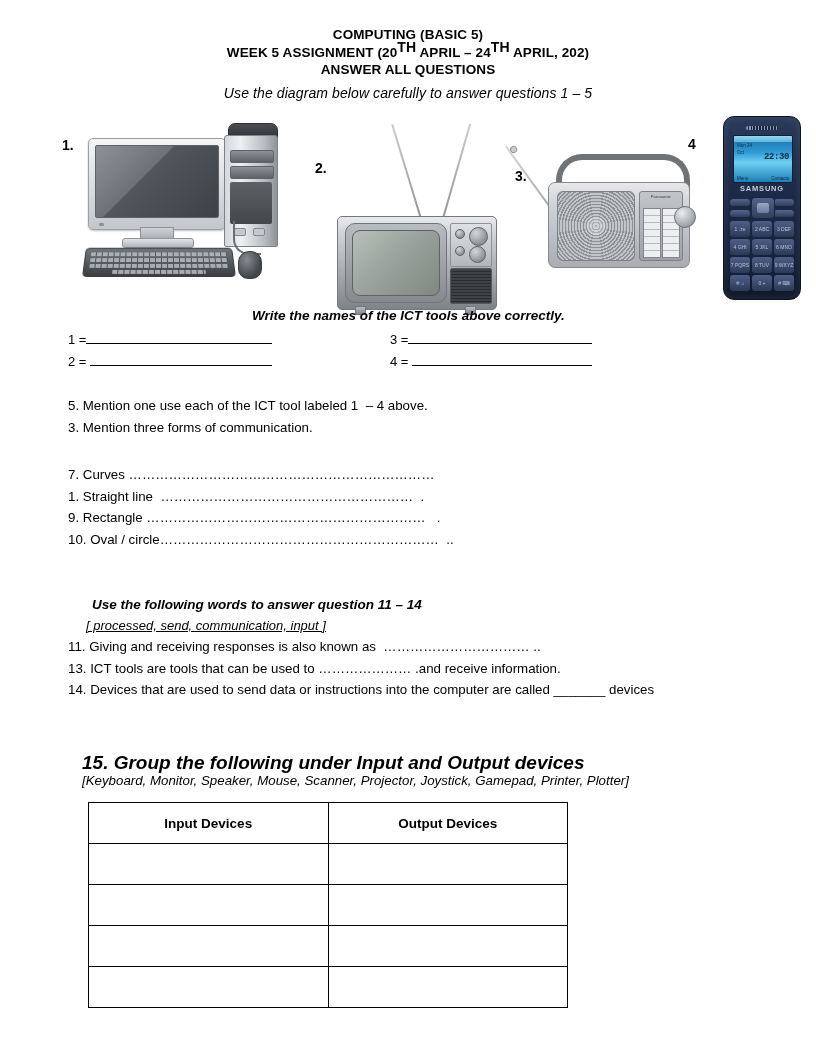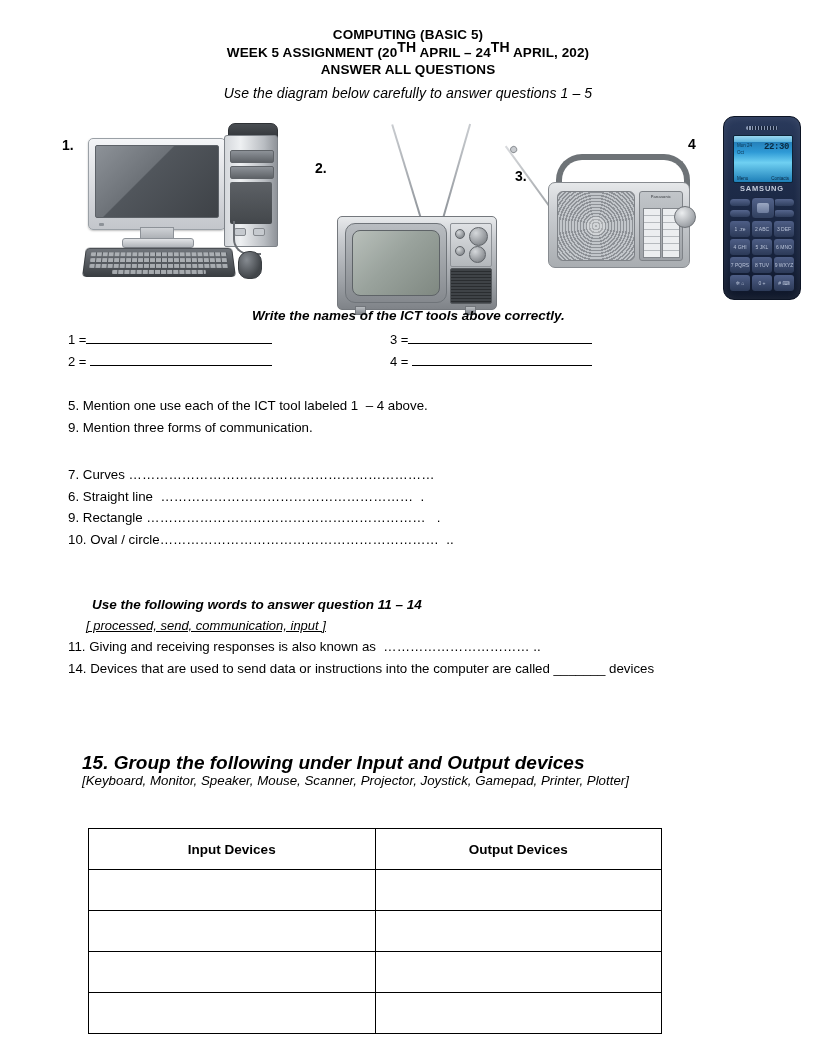--- a/index.html
+++ b/index.html
@@ -243,21 +243,21 @@
     position: absolute; left: 9px; top: 18px; width: 58px; height: 46px;
     background: linear-gradient(180deg,#1f6fa8 0%,#2e9ad6 35%,#6fd0f2 58%,#1e7fb8 100%);
     border: 1px solid #0d2236; border-radius: 2px;
     overflow: hidden;
   }
   .phone-statusbar {
     position: absolute; left: 0; right: 0; top: 0; height: 6px;
     background: linear-gradient(180deg,#9ad6f0,#5cb4dd);
   }
   .phone-clock {
-    position: absolute; right: 3px; top: 6px;
+    position: absolute; right: 3px; top: 16px;
     font-family: "Liberation Mono", monospace; font-size: 9px; font-weight: bold;
     color: #0a2a40; letter-spacing: -.4px;
   }
   .phone-date {
     position: absolute; left: 3px; top: 7px;
     font-size: 4.5px; color: #0d3450; line-height: 1.5;
   }
   .phone-soft {
     position: absolute; bottom: 1px; left: 0; right: 0;
     display: flex; justify-content: space-between; padding: 0 3px;
@@ -315,22 +315,22 @@
   }
   .words-list { font-style: italic; font-size: 13px; text-decoration: underline; }
   .q15-head { font-weight: bold; font-style: italic; font-size: 19px; }
   .q15-words {
     font-style: italic; font-size: 13.3px;
     text-align: justify; width: 700px; line-height: 1.62;
   }
 
   
   .dev-table {
-    position: absolute; left: 88px; top: 828px;
-    width: 574px; border-collapse: collapse;
+    position: absolute; left: 88px; top: 802px;
+    width: 480px; border-collapse: collapse;
   }
   .dev-table td, .dev-table th {
     border: 1px solid #000; height: 40px; padding: 0;
     width: 50%;
   }
   .dev-table th {
     font-size: 13.5px; font-weight: bold; text-align: center;
     vertical-align: middle; height: 40px;
   }
 </style>
@@ -474,38 +474,39 @@
       </div>
       <div class="blank-cell">
         <span class="lbl">4 =</span>
         <span class="blank-line" style="width:180px; margin-left:4px;"></span>
       </div>
     </div>
   </div>
 
   <div class="q-block" style="top:395px;">
     <div class="q-line">5. Mention one use each of the ICT tool labeled 1  – 4 above.</div>
-    <div class="q-line">9. Mention three forms of communication.</div>
+    <div class="q-line">3. Mention three forms of communication.</div>
   </div>
 
   <div class="q-block" style="top:464px;">
     <div class="q-line">7. Curves ……………………………………………………………</div>
-    <div class="q-line">6. Straight line  …………………………………………………  .</div>
+    <div class="q-line">1. Straight line  …………………………………………………  .</div>
     <div class="q-line">9. Rectangle ………………………………………………………   .</div>
     <div class="q-line">10. Oval / circle………………………………………………………  ..</div>
   </div>
 
   <div class="q-block" style="top:594px; left:92px;">
     <div class="sub-head">Use the following words to answer question 11 – 14</div>
   </div>
   <div class="q-block" style="top:615px; left:86px;">
     <div class="words-list">[ processed, send, communication, input ]</div>
   </div>
   <div class="q-block" style="top:636px;">
     <div class="q-line">11. Giving and receiving responses is also known as  …………………………… ..</div>
+    <div class="q-line">13. ICT tools are tools that can be used to ………………… .and receive information.</div>
     <div class="q-line">14. Devices that are used to send data or instructions into the computer are called _______ devices</div>
   </div>
 
   <div class="q-block" style="top:748px; left:82px;">
     <div class="q15-head">15. Group the following under Input and Output devices</div>
   </div>
   <div class="q-block" style="top:770px; left:82px;">
     <div class="q15-words">[Keyboard,  Monitor,  Speaker,   Mouse,  Scanner,  Projector,  Joystick,  Gamepad,  Printer, Plotter]</div>
   </div>
 

